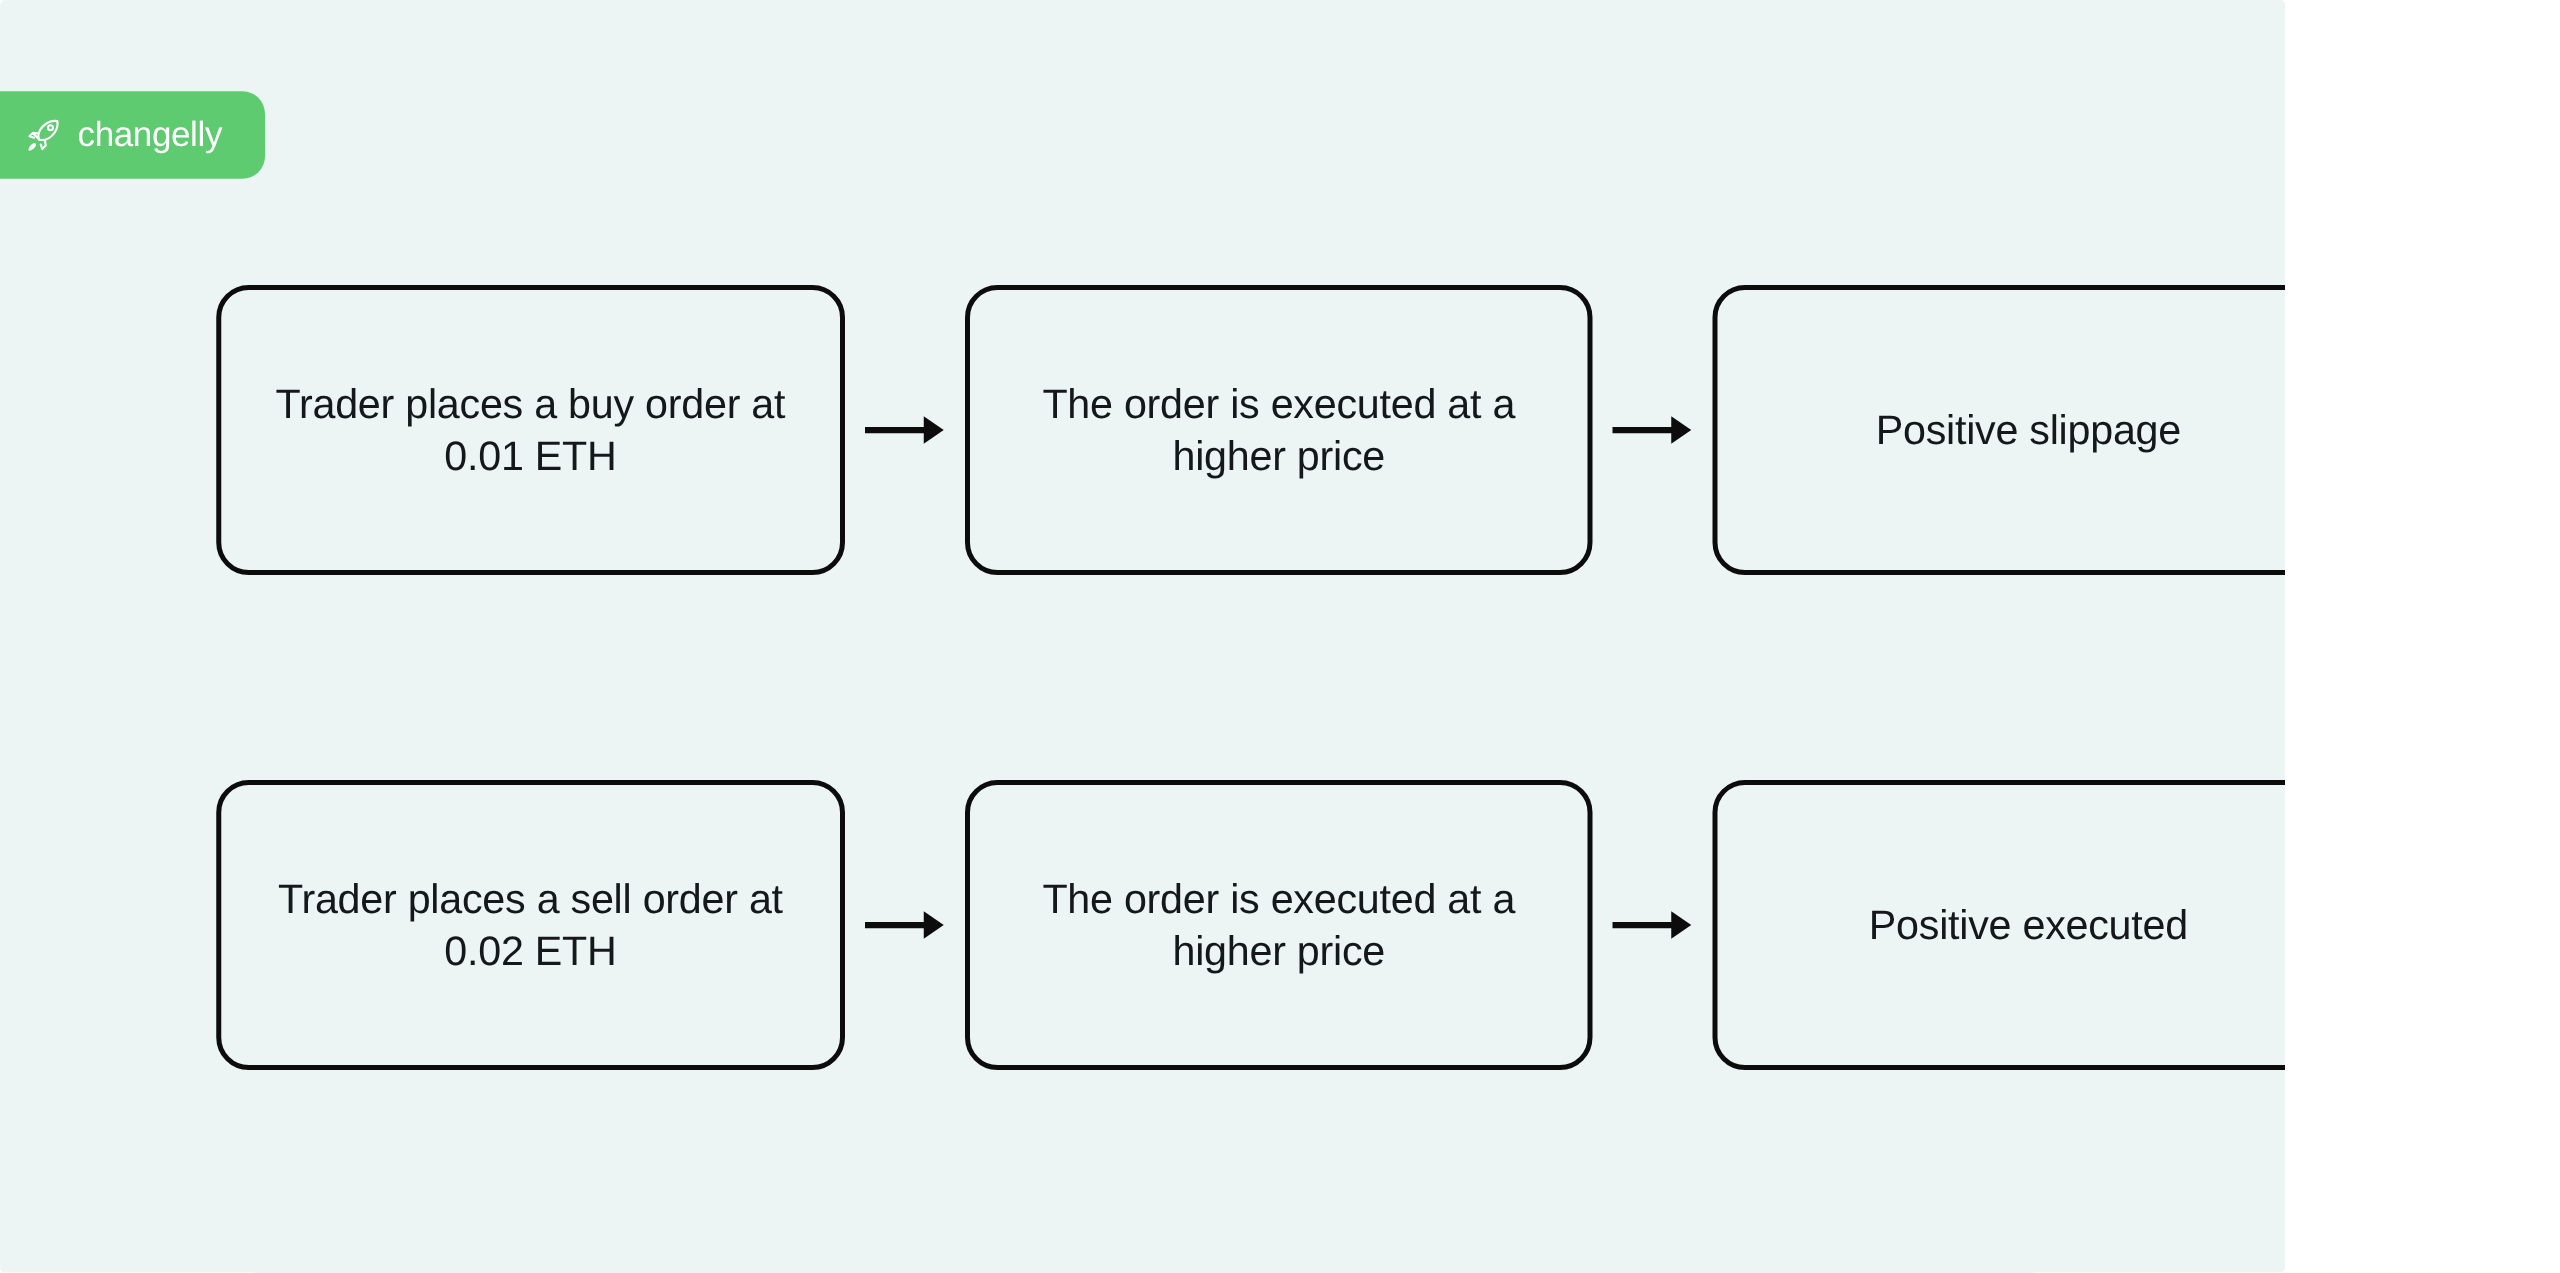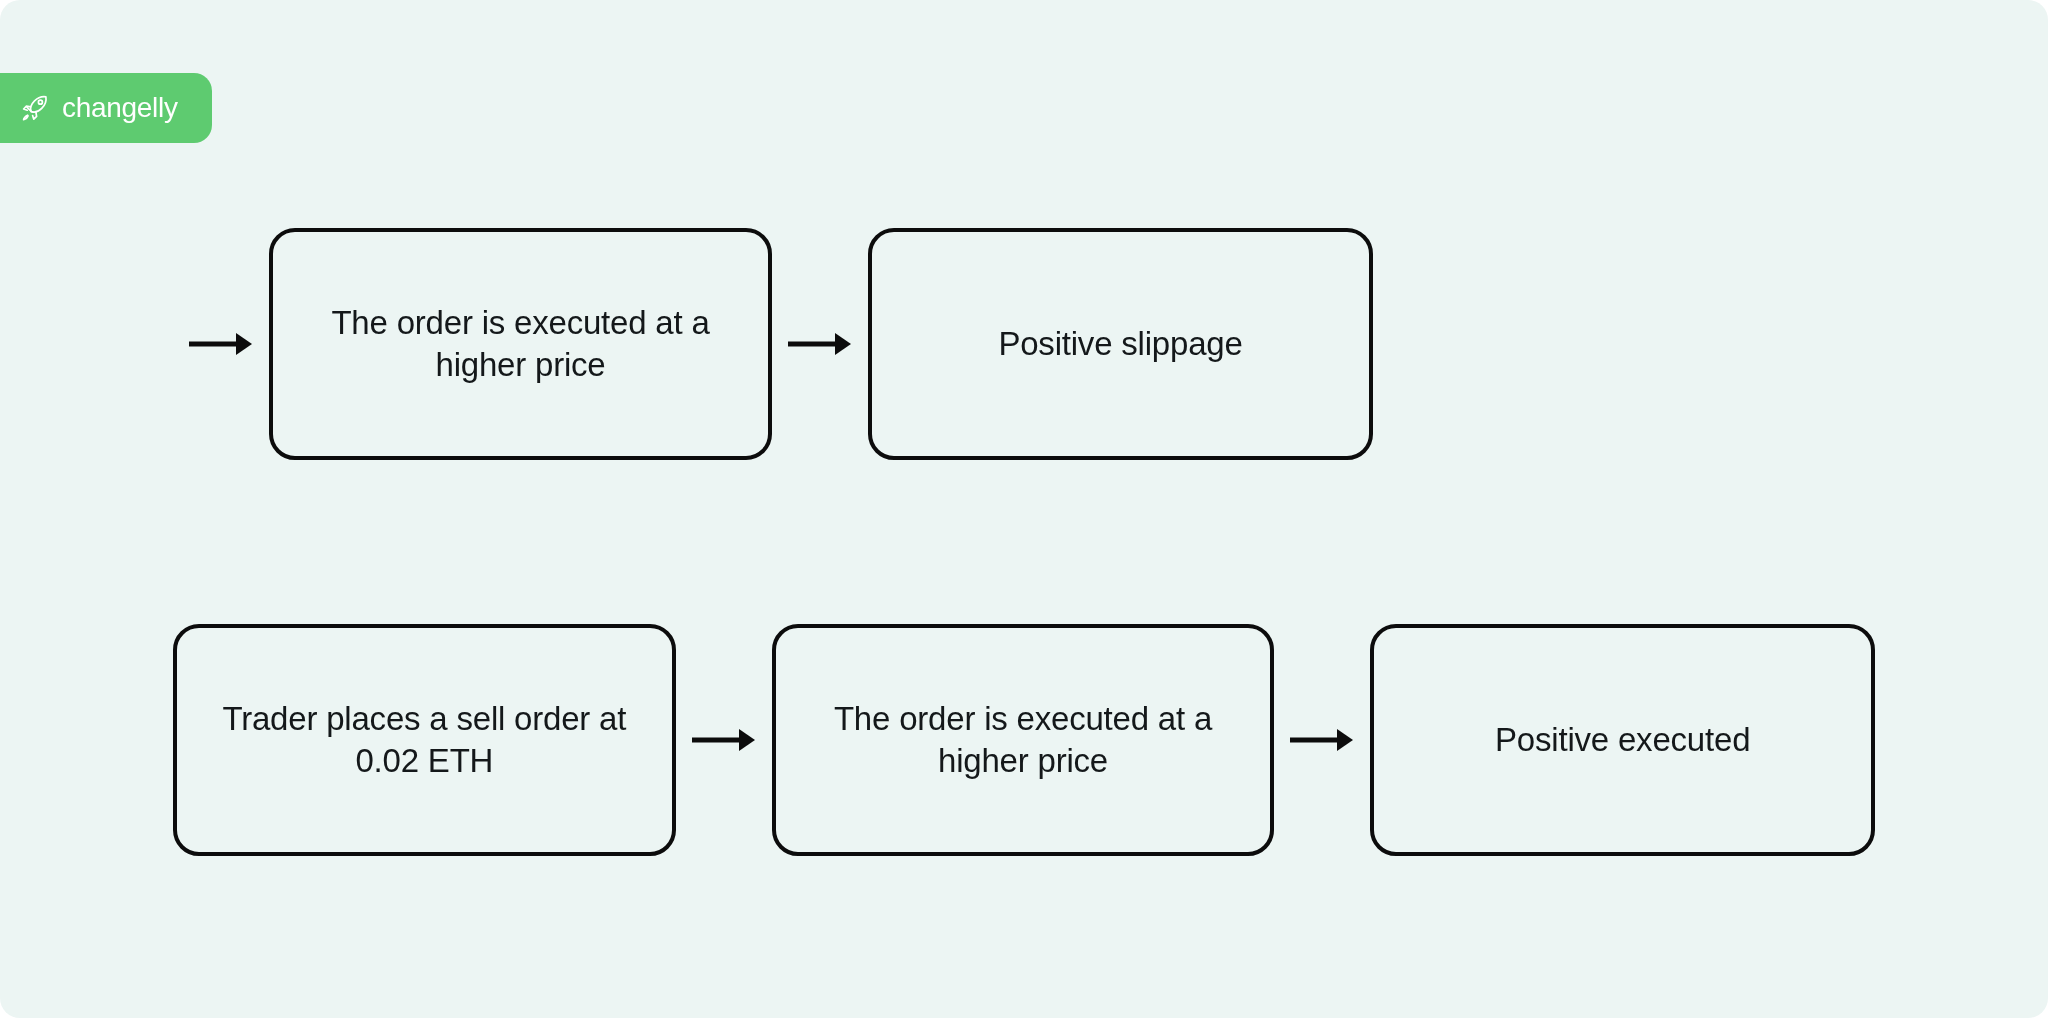--- a/index.html
+++ b/index.html
@@ -7,24 +7,24 @@
     margin: 0;
     padding: 0;
     background: #ffffff;
   }
   body {
     font-family: "Liberation Sans", sans-serif;
   }
 
   .canvas {
     position: relative;
-    width: 2048px;
+    width: 1828px;
     height: 1018px;
     background: #ecf5f3;
-    border-radius: 20px;
+    border-radius: 4px;
     overflow: hidden;
   }
 
   
   .brand-badge {
     position: absolute;
     left: 0;
     top: 73px;
     width: 212px;
     height: 70px;
@@ -112,20 +112,23 @@
         <path d="M12.8 15.8 L8.4 15.2 L5.6 18.0 L9.2 19.2"></path>
         <path d="M17.9 21.0 L18.6 25.4 L15.8 28.2 L14.6 24.6"></path>
         <path d="M9.6 24.2 C7.6 24.9 6.2 26.5 5.6 28.7 C7.8 28.1 9.4 26.7 10.1 24.7"></path>
       </svg>
     </span>
     <span class="brand-name">changelly</span>
   </div>
 
   <div class="flow-row row-1">
 
+    <div class="flow-box box-a">
+      <span class="box-label">Trader places a buy order at 0.01 ETH</span>
+    </div>
 
     <div class="flow-arrow">
       <svg width="66" height="26" viewBox="0 0 66 26" aria-hidden="true">
         <g fill="none" stroke="#0c0c0c" stroke-width="5" stroke-linecap="butt">
           <line x1="1" y1="13" x2="54" y2="13"></line>
         </g>
         <path d="M48 2 L64 13 L48 24 Z" fill="#0c0c0c"></path>
       </svg>
     </div>
 

